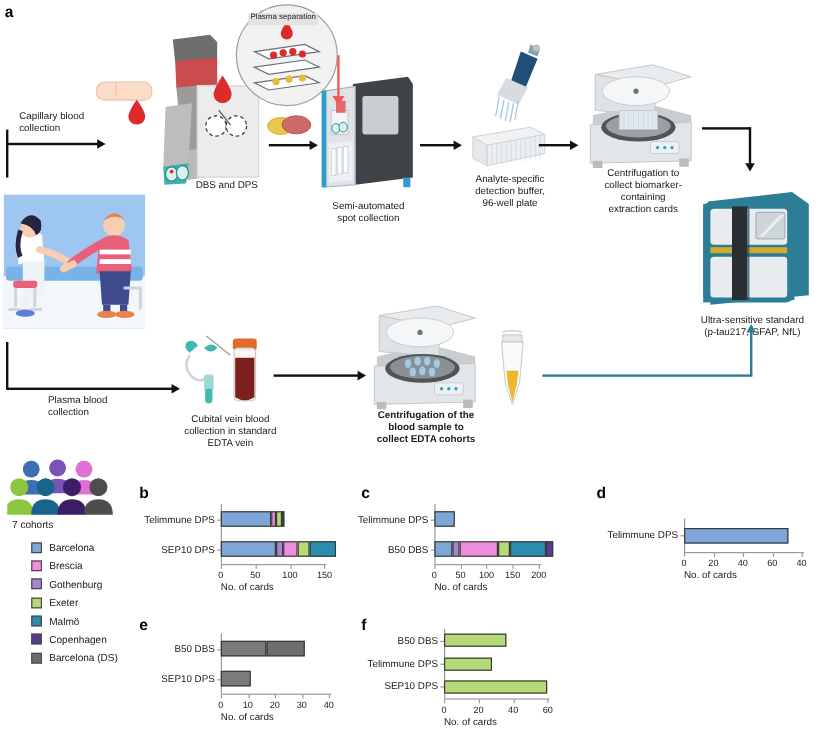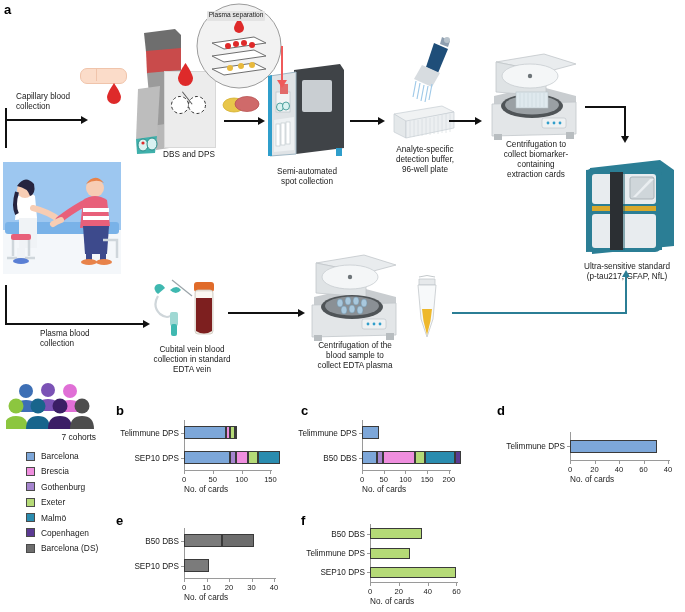--- a/index.html
+++ b/index.html
@@ -319,24 +319,24 @@
   </g>
   <rect x="56" y="66" width="24" height="10" rx="2" fill="#eef1f2" stroke="#b9c0c4" stroke-width="0.6"></rect>
   <g fill="#2f9ecb">
       <circle cx="62" cy="71" r="1.4"></circle>
       <circle cx="68" cy="71" r="1.4"></circle>
       <circle cx="74" cy="71" r="1.4"></circle>
     </g>
   <rect x="8" y="82" width="8" height="6" fill="#b8bdc0"></rect>
   <rect x="80" y="80" width="8" height="7" fill="#b8bdc0"></rect>
 </svg>
-<div class="abs cap" style="left:300px;top:341px;width:110px;">
+<div class="abs cap" style="left:300px;top:341px;width:110px;font-weight:bold;">
   <div>Centrifugation of the</div>
   <div>blood sample to</div>
-  <div>collect EDTA plasma</div>
+  <div>collect EDTA cohorts</div>
 </div>
 
 <svg class="abs" style="left:409px;top:275px;" width="36" height="66" viewBox="0 0 36 66">
   <path d="M10 4 L26 4 L26 10 L10 10 Z" fill="#e6e9eb" stroke="#c3c8cb" stroke-width="0.8"></path>
   <path d="M9 10 L27 10 L24 44 L18 62 L12 44 Z" fill="#f7f9fa" stroke="#c3c8cb" stroke-width="0.8"></path>
   <path d="M13 34 L23 34 L21.5 46 L18 60 L14.5 46 Z" fill="#eeb82c"></path>
   <path d="M10 2 q8 -3 16 0" stroke="#c3c8cb" stroke-width="1" fill="none"></path>
 </svg>
 
 <div class="hline" style="left:452px;top:312px;width:175px;background:#2b7e95;"></div>
@@ -368,21 +368,21 @@
     <g>
       <circle cx="54" cy="24" r="7.5" fill="#3b1e66"></circle>
       <path d="M42 47 q0 -13 12 -13 q12 0 12 13 z" fill="#3b1e66"></path>
     </g>
     <g>
       <circle cx="76" cy="24" r="7.5" fill="#4d4d4d"></circle>
       <path d="M64 47 q0 -13 12 -13 q12 0 12 13 z" fill="#4d4d4d"></path>
     </g>
   </svg>
 </div>
-<div class="abs" style="left:10px;top:432px;width:86px;text-align:right;font-size:8.4px;">7 cohorts</div>
+<div class="abs" style="left:10px;top:432px;width:86px;text-align:left;font-size:8.4px;">7 cohorts</div>
 
 <div class="abs" style="left:26px;top:451px;">
   <div class="lg-row">
     <span class="lg-sw" style="background:#7da7d9;"></span>
     <span class="lg-tx">Barcelona</span>
   </div>
   <div class="lg-row">
     <span class="lg-sw" style="background:#ef8ede;"></span>
     <span class="lg-tx">Brescia</span>
   </div>

